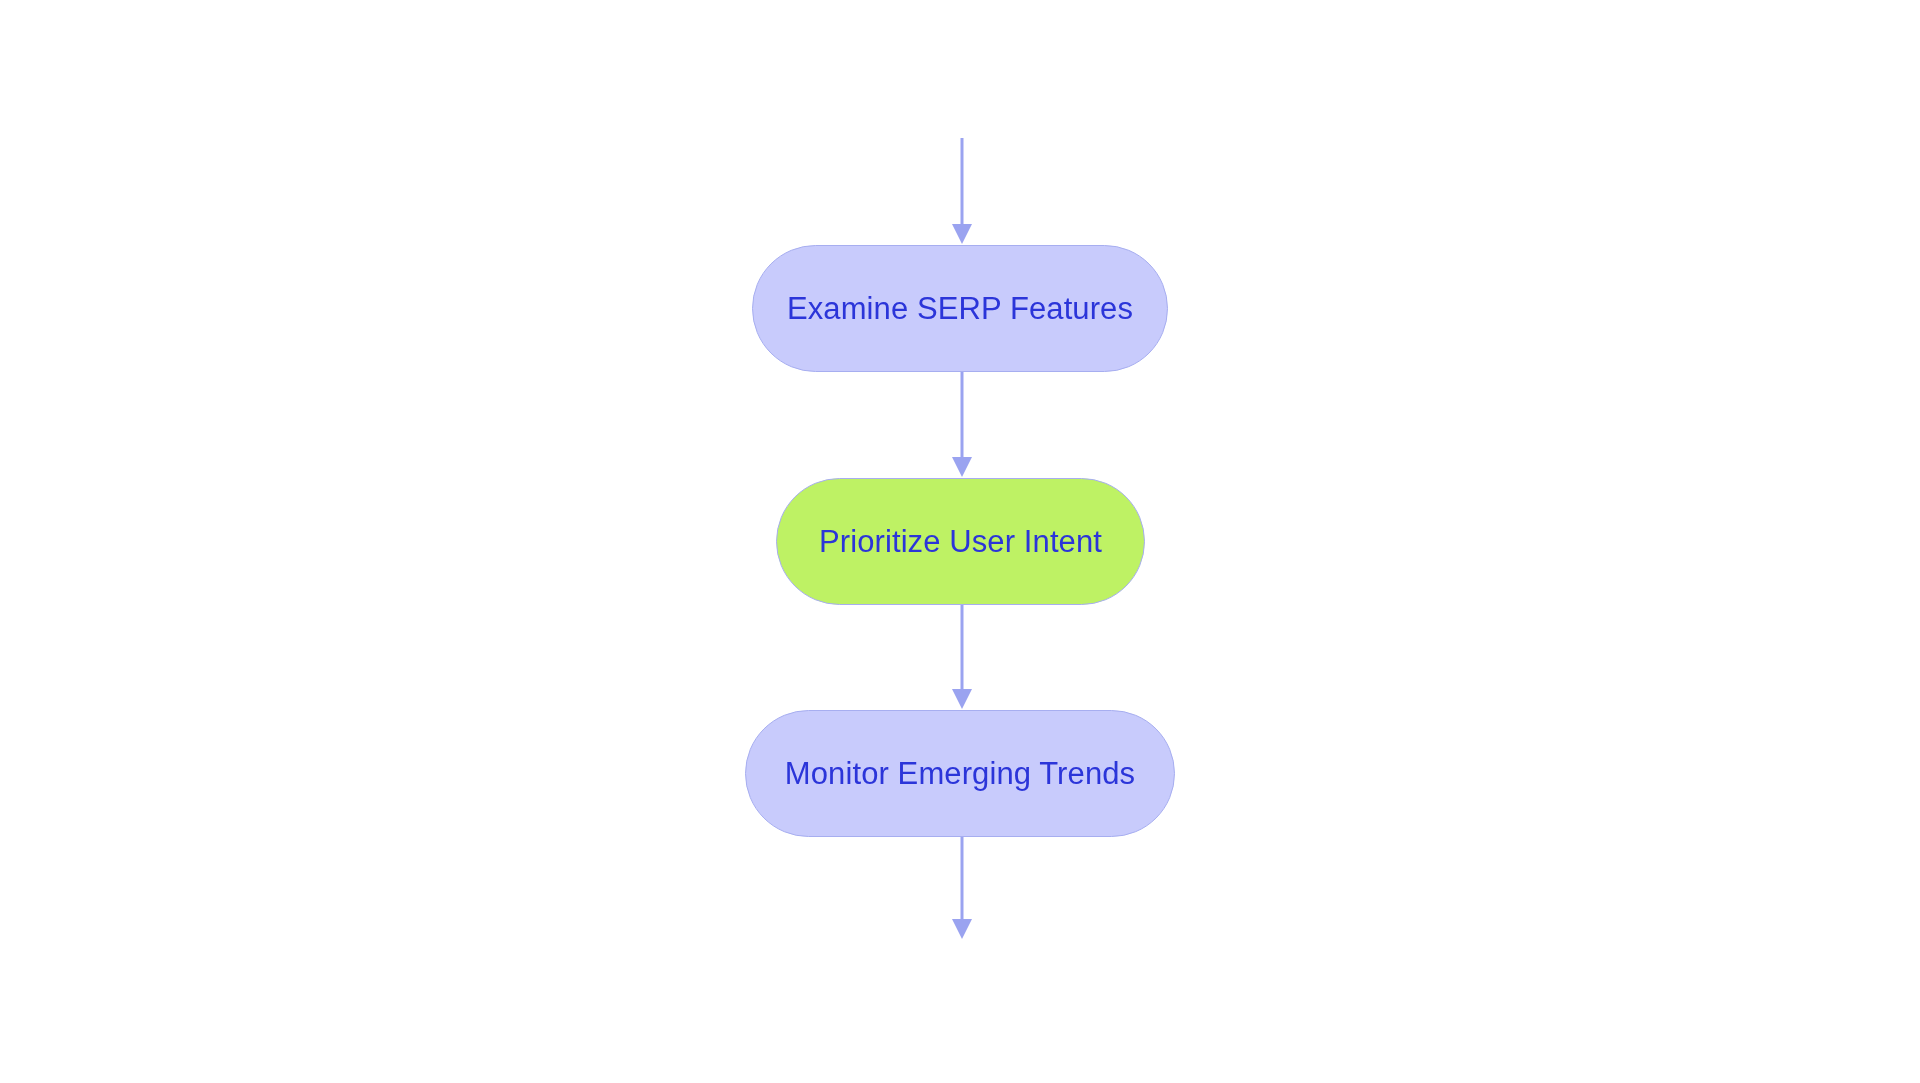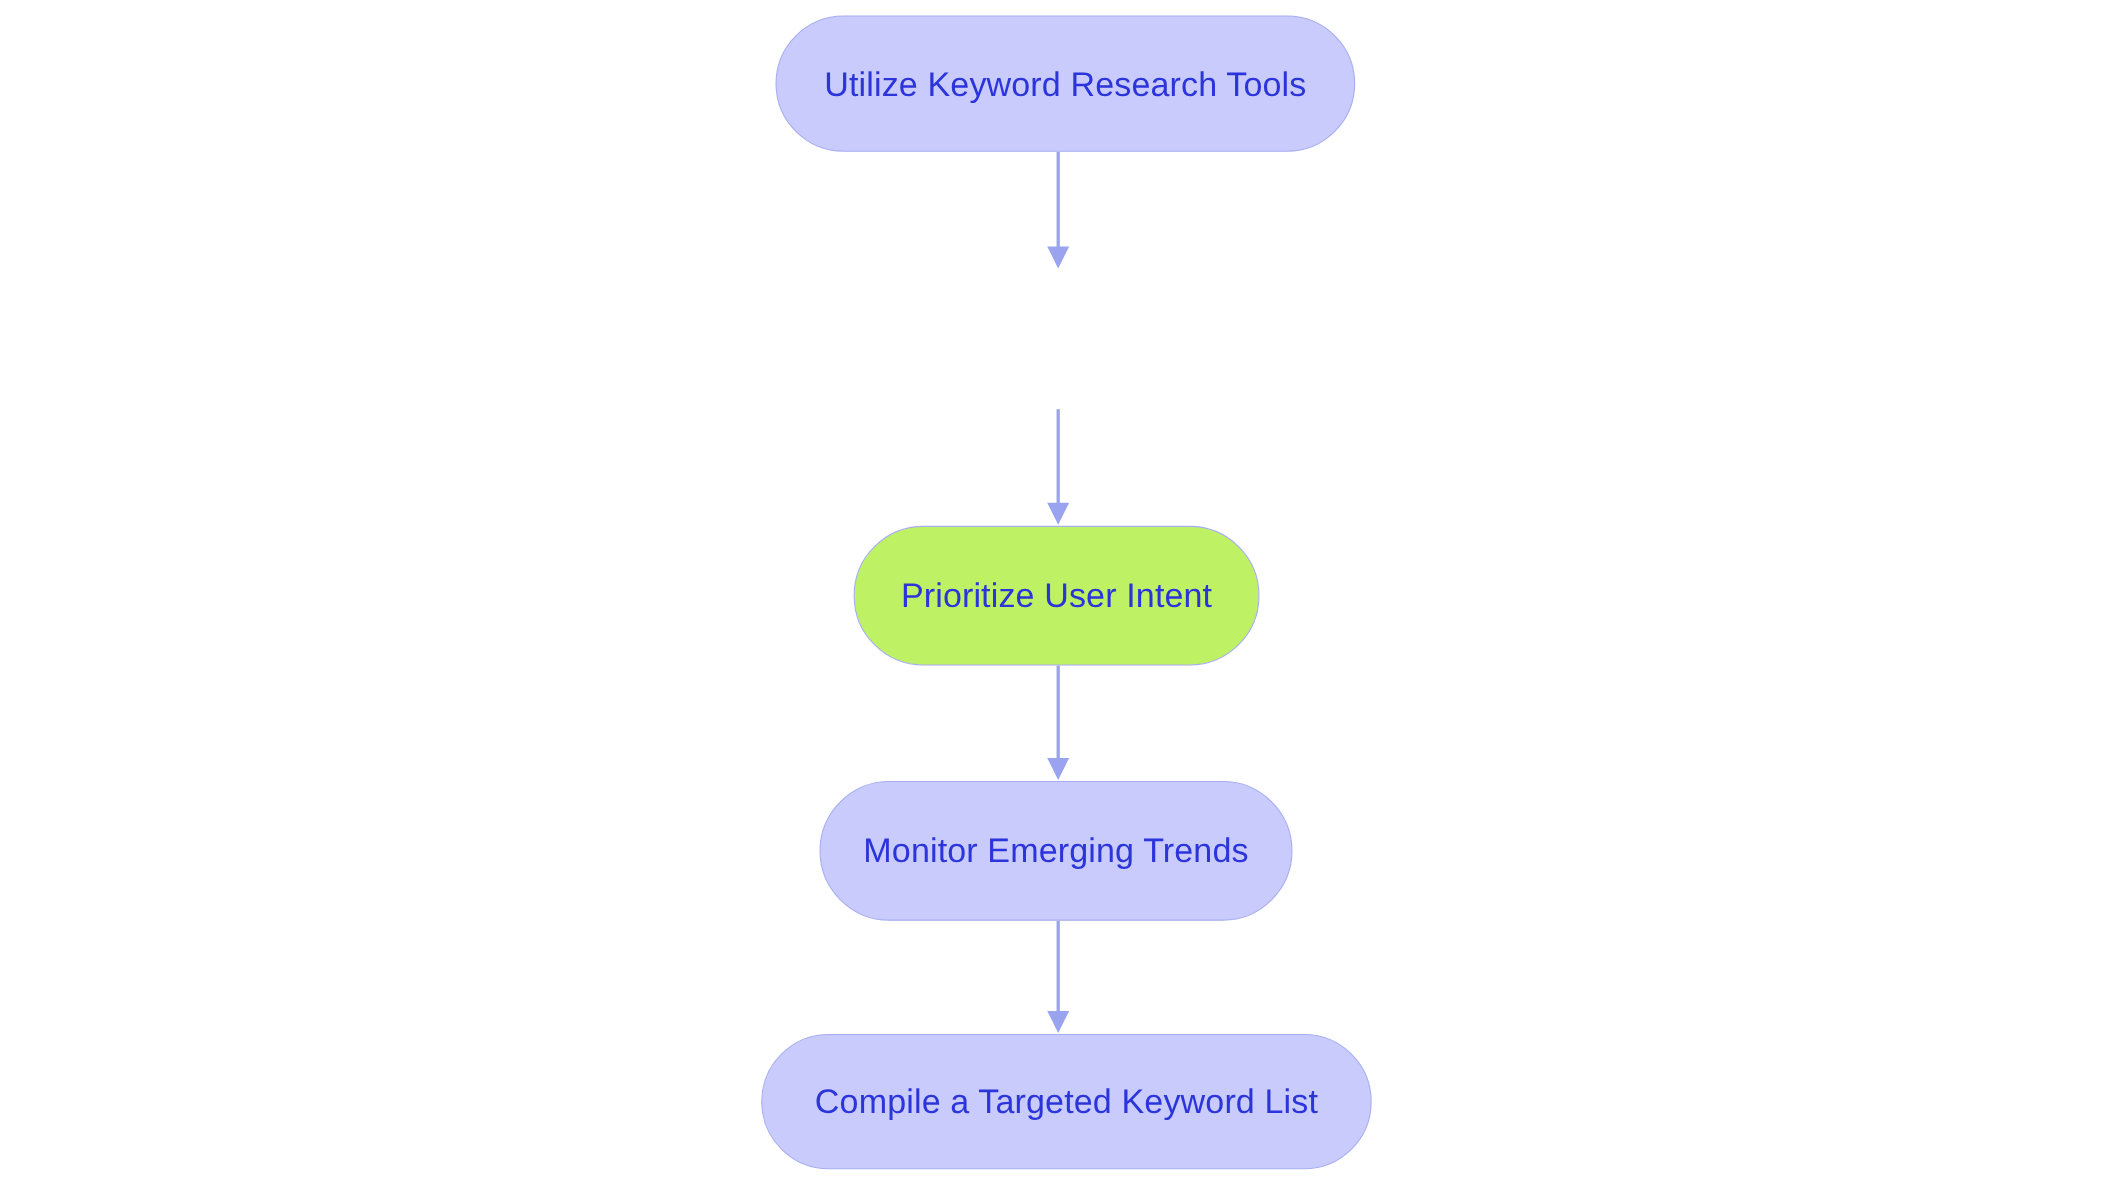--- a/index.html
+++ b/index.html
@@ -65,30 +65,27 @@
     <g>
       <line x1="962" y1="605" x2="962" y2="690" stroke="#9aa3f0" stroke-width="3"></line>
       <polygon points="952,689 972,689 962,709" fill="#9aa3f0"></polygon>
     </g>
     <g>
       <line x1="962" y1="837" x2="962" y2="920" stroke="#9aa3f0" stroke-width="3"></line>
       <polygon points="952,919 972,919 962,939" fill="#9aa3f0"></polygon>
     </g>
   </svg>
 
-  <div class="node-shape" style="left: 705px; top: 14px; width: 527px; height: 124px; background: rgb(200, 203, 252); border-color: rgb(167, 174, 240);">
-    <span class="node-label" style="color: rgb(43, 53, 217);">Utilize Keyword Research Tools</span>
+
+  <div class="node-shape" style="left: 752px; top: 245px; width: 416px; height: 127px; background: rgb(200, 203, 252); border-color: rgb(167, 174, 240);">
+    <span class="node-label" style="color: rgb(43, 53, 217);">Examine SERP Features</span>
   </div>
-
 
   <div class="node-shape" style="left: 776px; top: 478px; width: 369px; height: 127px; background: #bef264; border-color: rgb(167, 174, 240);">
     <span class="node-label" style="color: rgb(43, 53, 217);">Prioritize User Intent</span>
   </div>
 
   <div class="node-shape" style="left: 745px; top: 710px; width: 430px; height: 127px; background: rgb(200, 203, 252); border-color: rgb(167, 174, 240);">
     <span class="node-label" style="color: rgb(43, 53, 217);">Monitor Emerging Trends</span>
   </div>
 
-  <div class="node-shape" style="left: 692px; top: 940px; width: 555px; height: 123px; background: rgb(200, 203, 252); border-color: rgb(167, 174, 240);">
-    <span class="node-label" style="color: rgb(43, 53, 217);">Compile a Targeted Keyword List</span>
-  </div>
 
 </div>
 
 </body></html>

